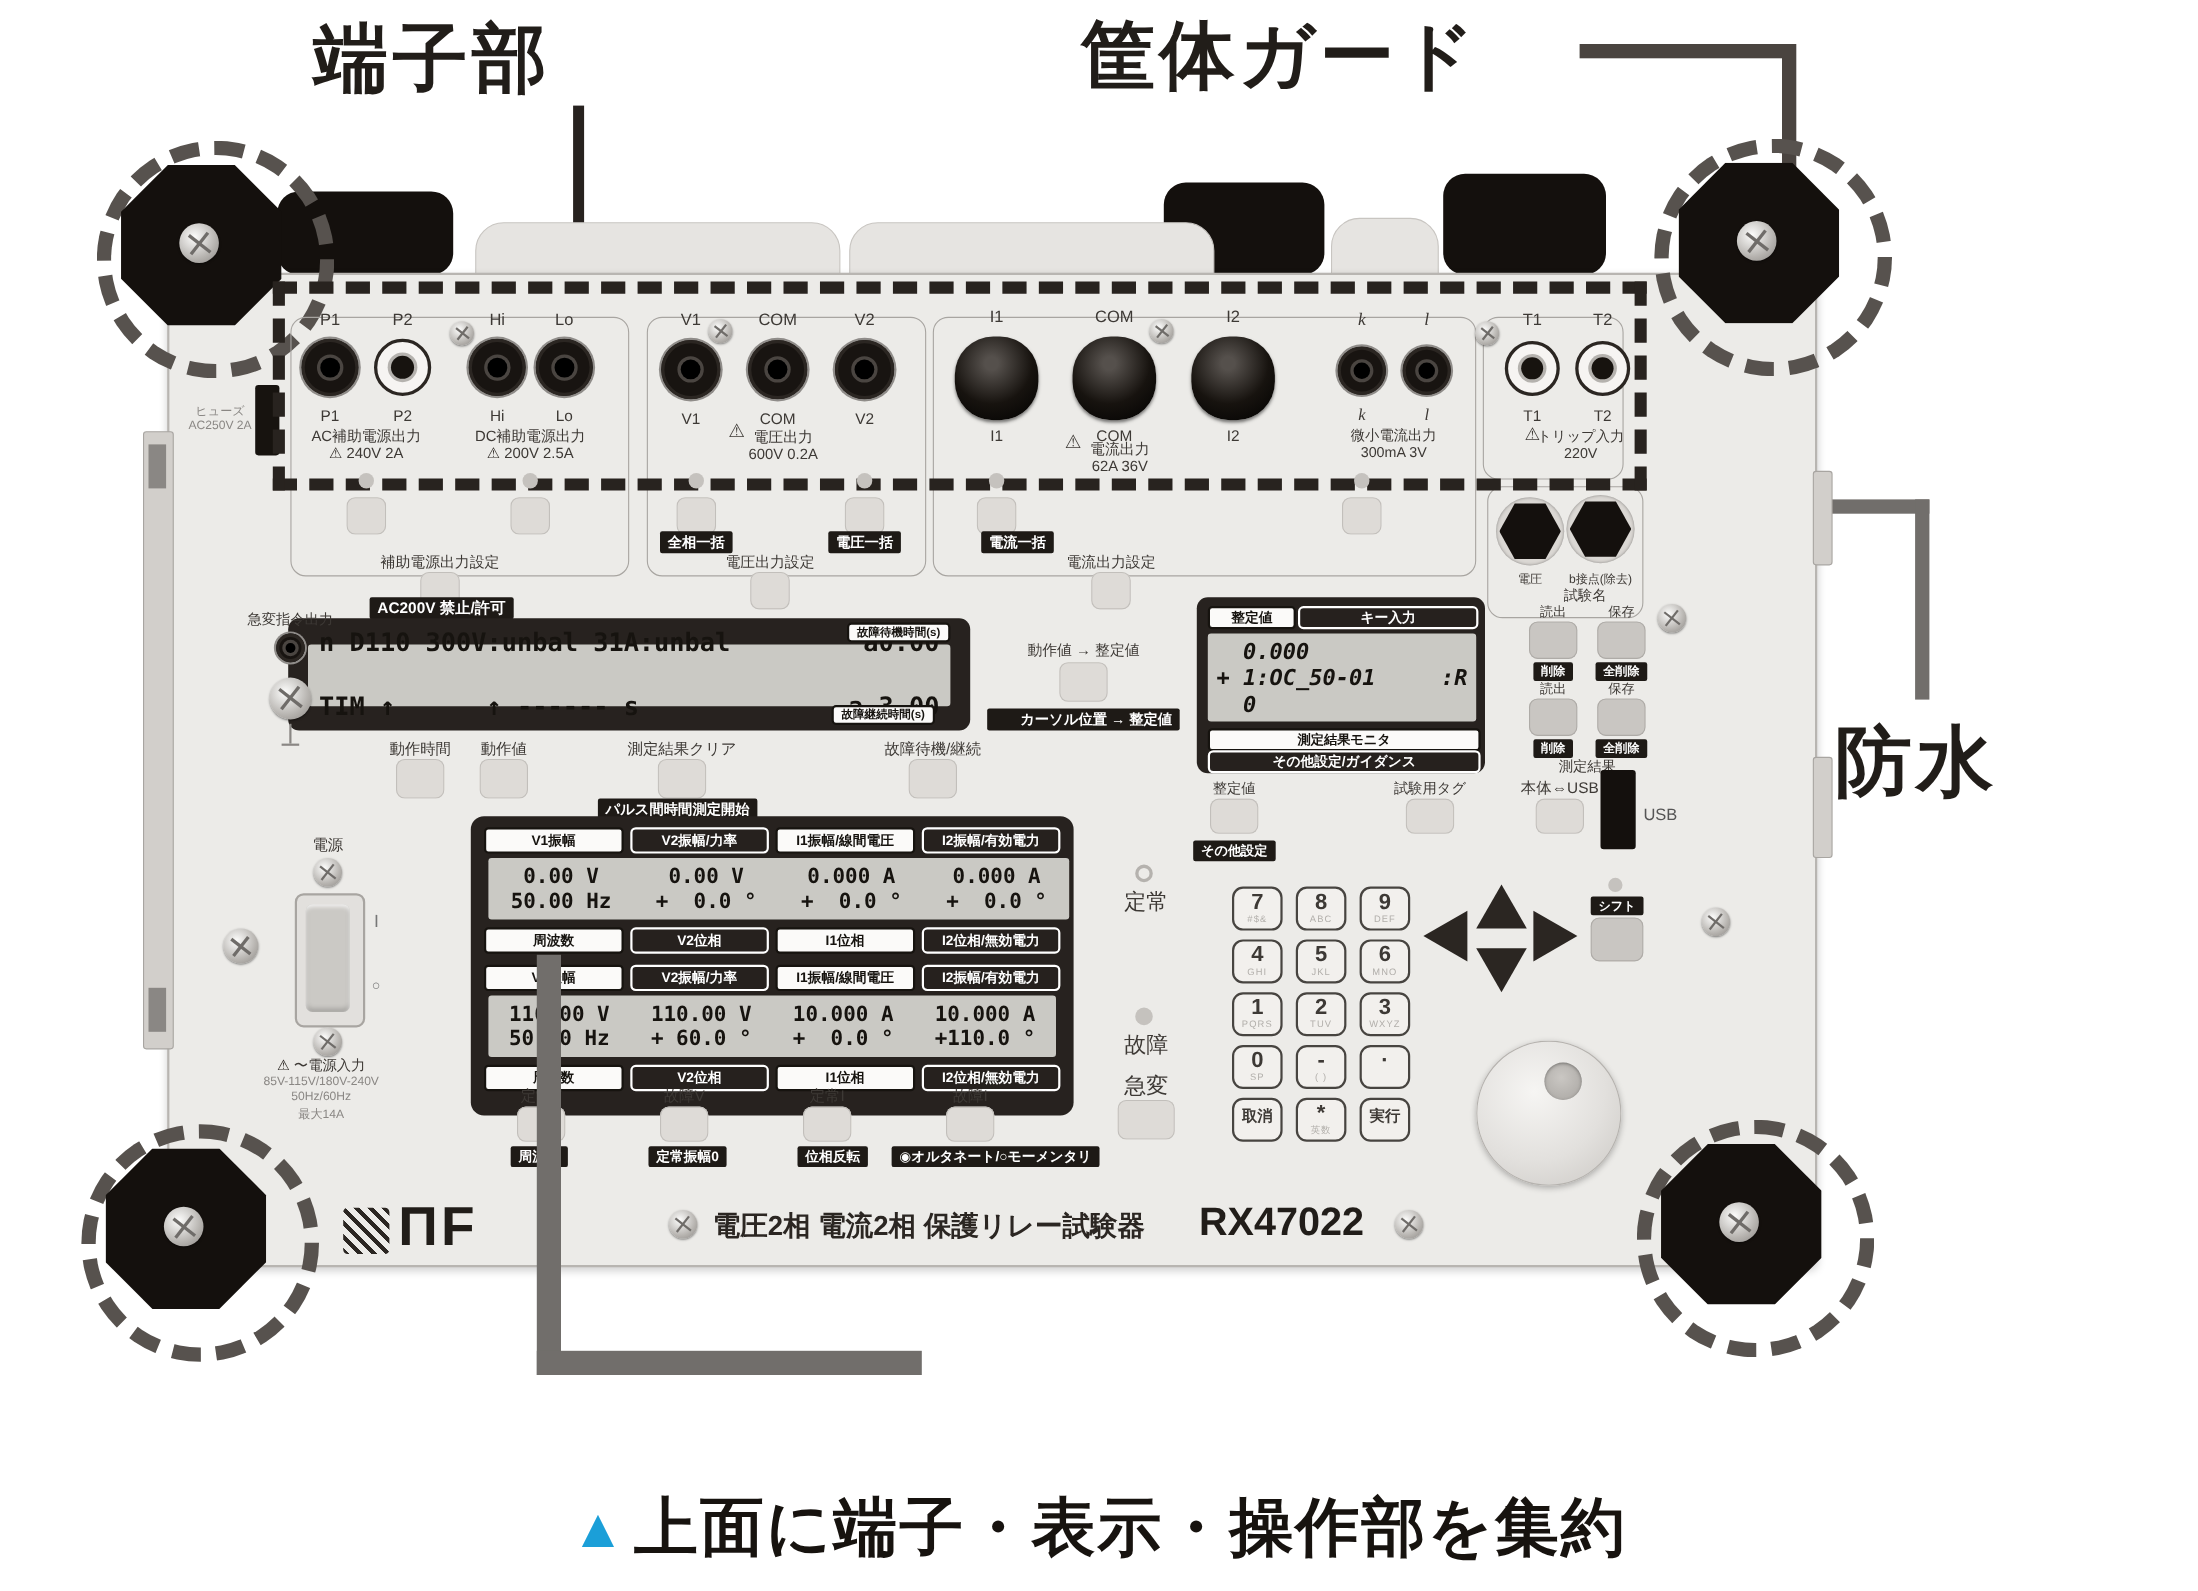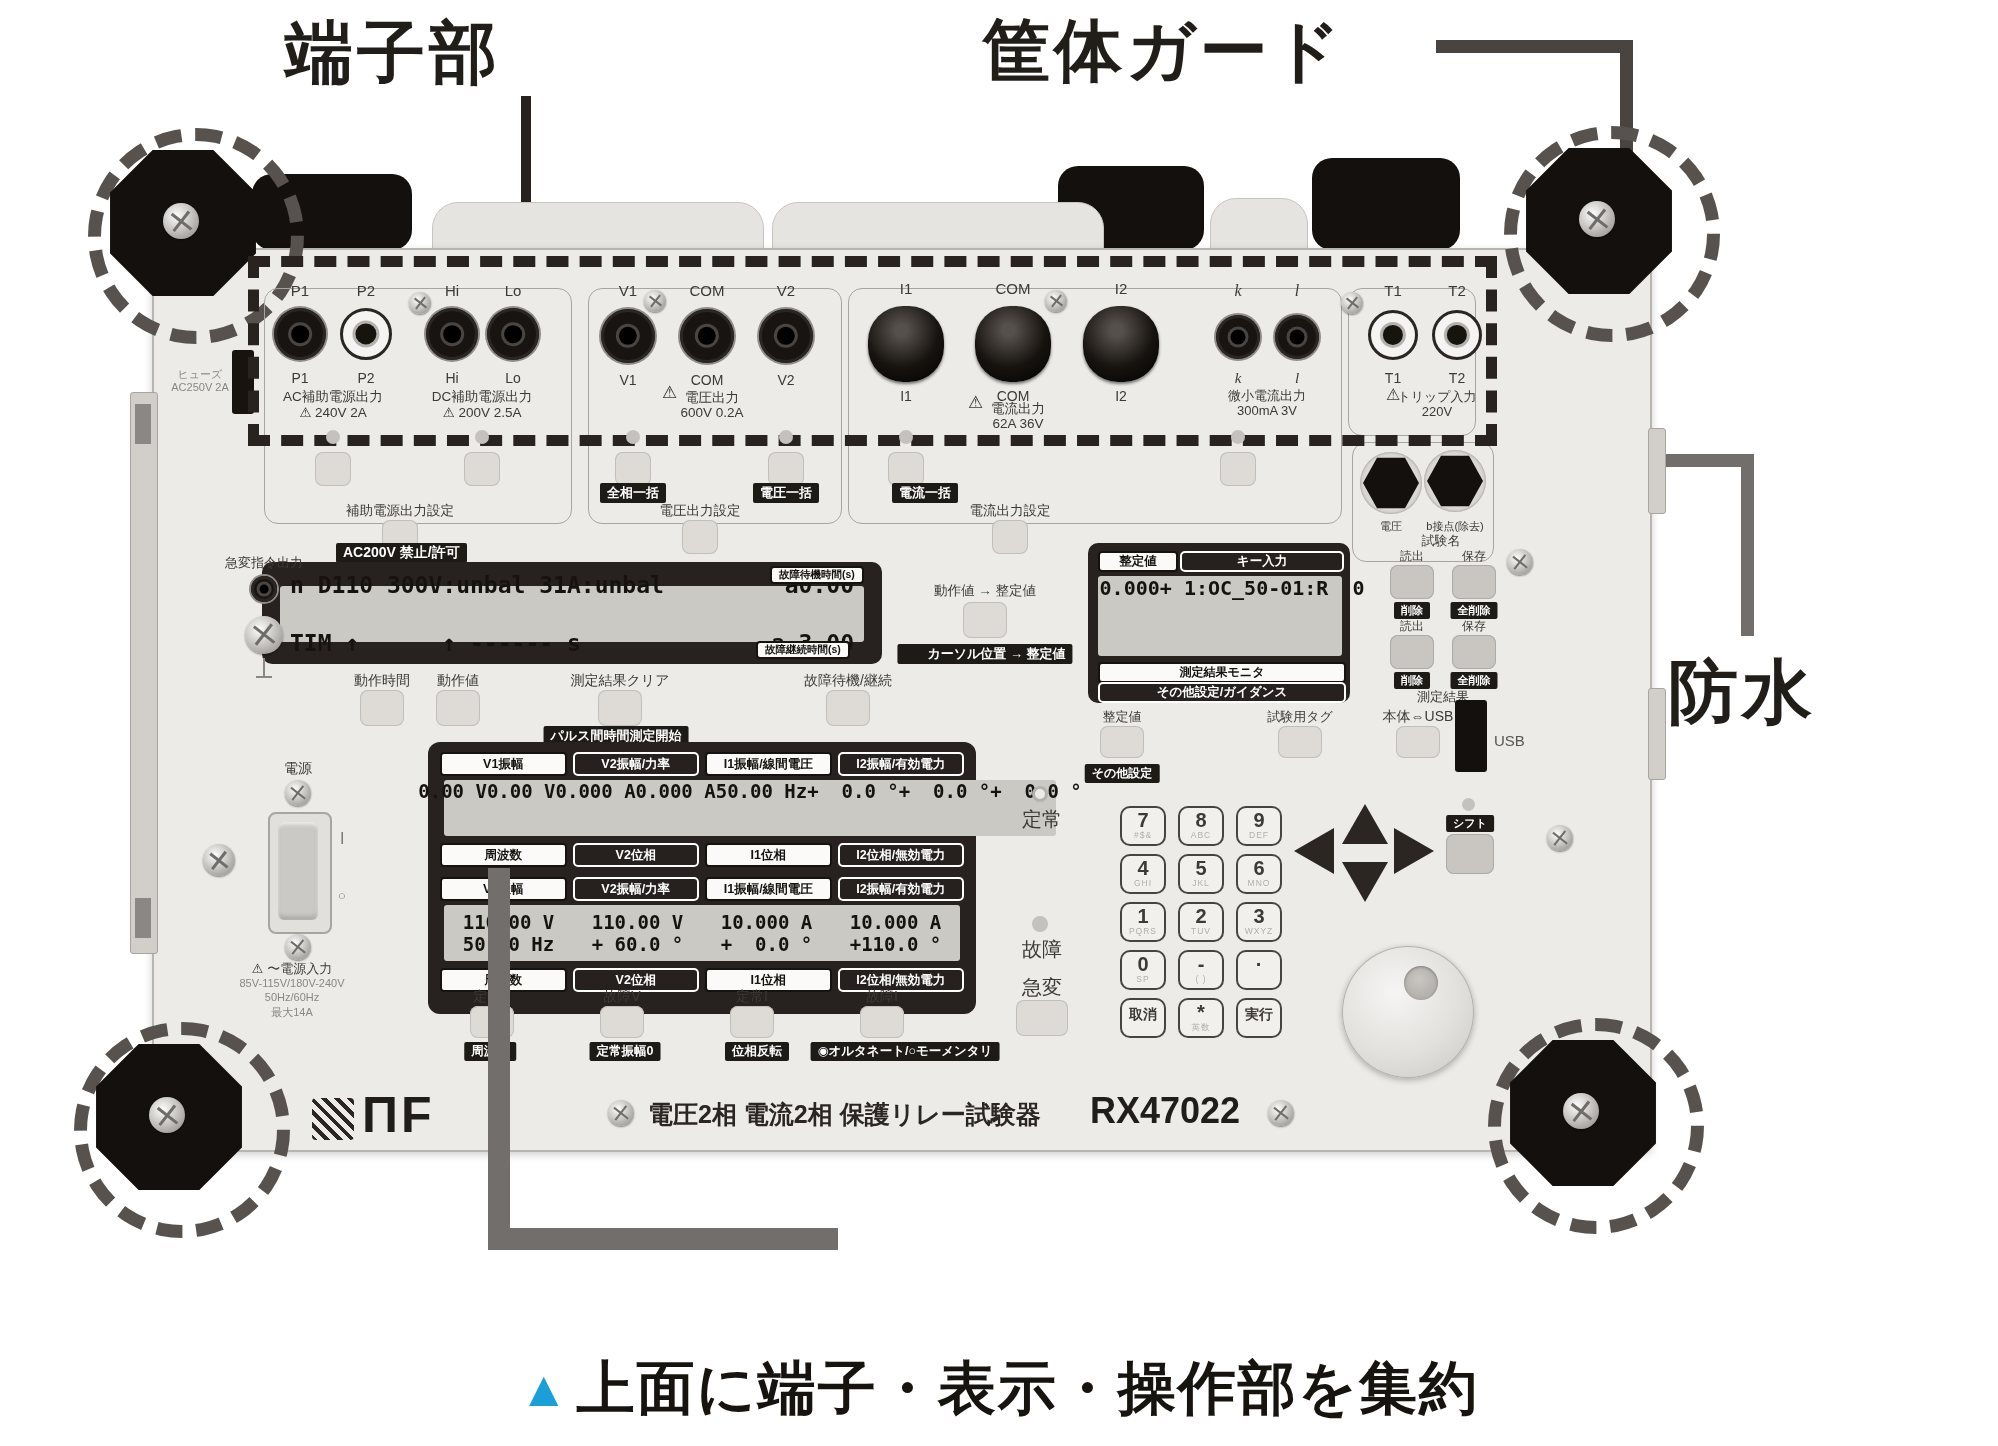--- a/index.html
+++ b/index.html
@@ -298,21 +298,21 @@
   <div class="abs lbl tiny cx" style="left:292px;top:1005px;font-size:11px;">最大14A</div>
 
   <div class="abs lcdframe" style="left:428px;top:742px;width:548px;height:272px;border-radius:12px;"></div>
 
   <div class="abs flex4" style="left:440px;top:752px;width:524px;">
     <div class="badge-w" style="font-size:12.5px;">V1振幅</div>
     <div class="badge-dw" style="font-size:12.5px;">V2振幅/力率</div>
     <div class="badge-w" style="font-size:12.5px;">I1振幅/線間電圧</div>
     <div class="badge-dw" style="font-size:12.5px;">I2振幅/有効電力</div>
   </div>
-  <div class="abs screen" style="left:444px;top:780px;width:612px;height:56px;display:flex;flex-direction:row;justify-content:center;">
+  <div class="abs screen" style="left:444px;top:780px;width:528px;height:56px;display:flex;flex-direction:column;justify-content:center;">
     <div class="lcdrow">
       <span class="lcdtxt" style="font-size:19px;">0.00 V</span>
       <span class="lcdtxt" style="font-size:19px;">0.00 V</span>
       <span class="lcdtxt" style="font-size:19px;">0.000 A</span>
       <span class="lcdtxt" style="font-size:19px;">0.000 A</span>
     </div>
     <div class="lcdrow">
       <span class="lcdtxt" style="font-size:19px;">50.00 Hz</span>
       <span class="lcdtxt" style="font-size:19px;">+  0.0 °</span>
       <span class="lcdtxt" style="font-size:19px;">+  0.0 °</span>
@@ -362,21 +362,21 @@
   <div class="abs btn" style="left:730px;top:1006px;width:44px;height:32px;"></div>
   <div class="abs btn" style="left:860px;top:1006px;width:44px;height:32px;"></div>
   <div class="abs badge-d cx" style="left:490px;top:1042px;font-size:12.5px;">周波数</div>
   <div class="abs badge-d cx" style="left:625px;top:1042px;font-size:12.5px;">定常振幅0</div>
   <div class="abs badge-d cx" style="left:757px;top:1042px;font-size:12.5px;">位相反転</div>
   <div class="abs badge-d cx" style="left:905px;top:1042px;font-size:12.5px;">◉オルタネート/○モーメンタリ</div>
 
   <div class="abs lcdframe" style="left:1088px;top:543px;width:262px;height:160px;"></div>
   <div class="abs badge-w" style="left:1098px;top:551px;width:62px;font-size:12.5px;">整定値</div>
   <div class="abs badge-dw" style="left:1180px;top:551px;width:146px;font-size:12.5px;">キー入力</div>
-  <div class="abs screen" style="left:1098px;top:576px;width:244px;height:80px;display:flex;flex-direction:row;justify-content:center;padding:0 8px;box-sizing:border-box;">
+  <div class="abs screen" style="left:1098px;top:576px;width:244px;height:80px;display:flex;flex-direction:column;justify-content:center;padding:0 8px;box-sizing:border-box;font-style:italic;">
     <span class="lcdtxt" style="font-size:20px;padding-left:24px;">0.000</span>
     <div style="display:flex;justify-content:space-between;">
       <span class="lcdtxt" style="font-size:20px;">+ 1:OC_50-01</span>
       <span class="lcdtxt" style="font-size:20px;">:R</span>
     </div>
     <span class="lcdtxt" style="font-size:20px;padding-left:24px;">0</span>
   </div>
   <div class="abs badge-w" style="left:1098px;top:662px;width:230px;font-size:12px;">測定結果モニタ</div>
   <div class="abs badge-dw" style="left:1098px;top:682px;width:230px;font-size:12.5px;">その他設定/ガイダンス</div>
 

